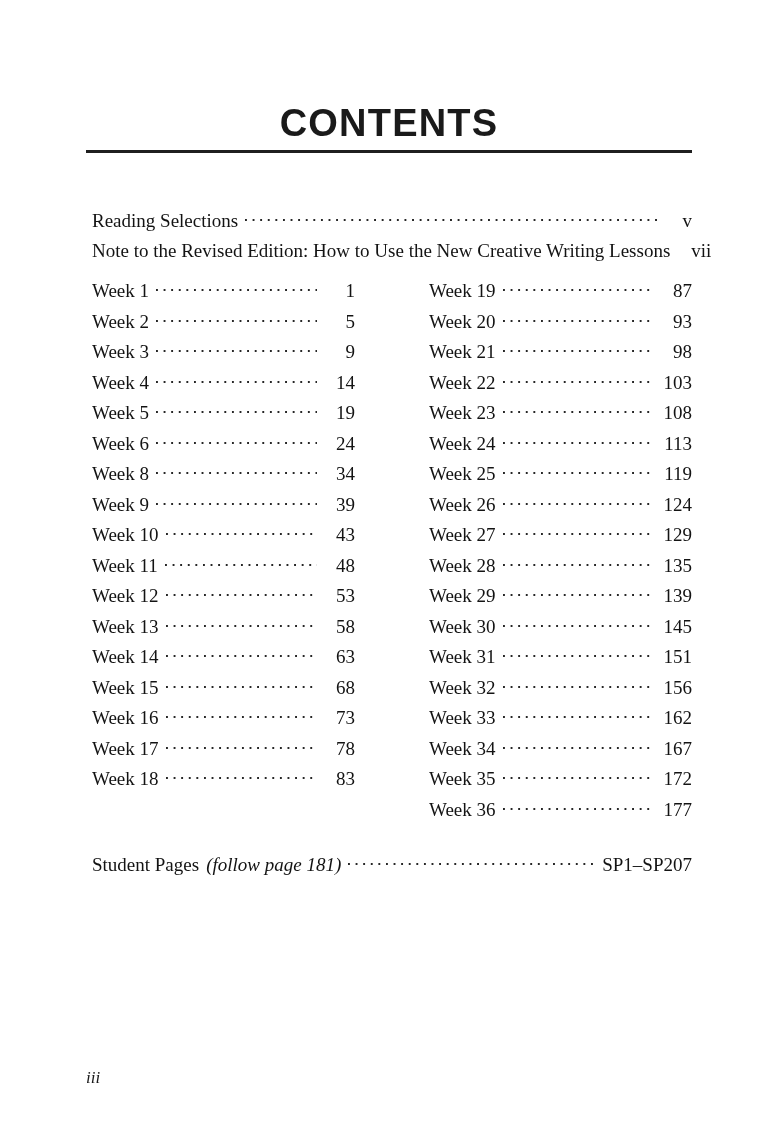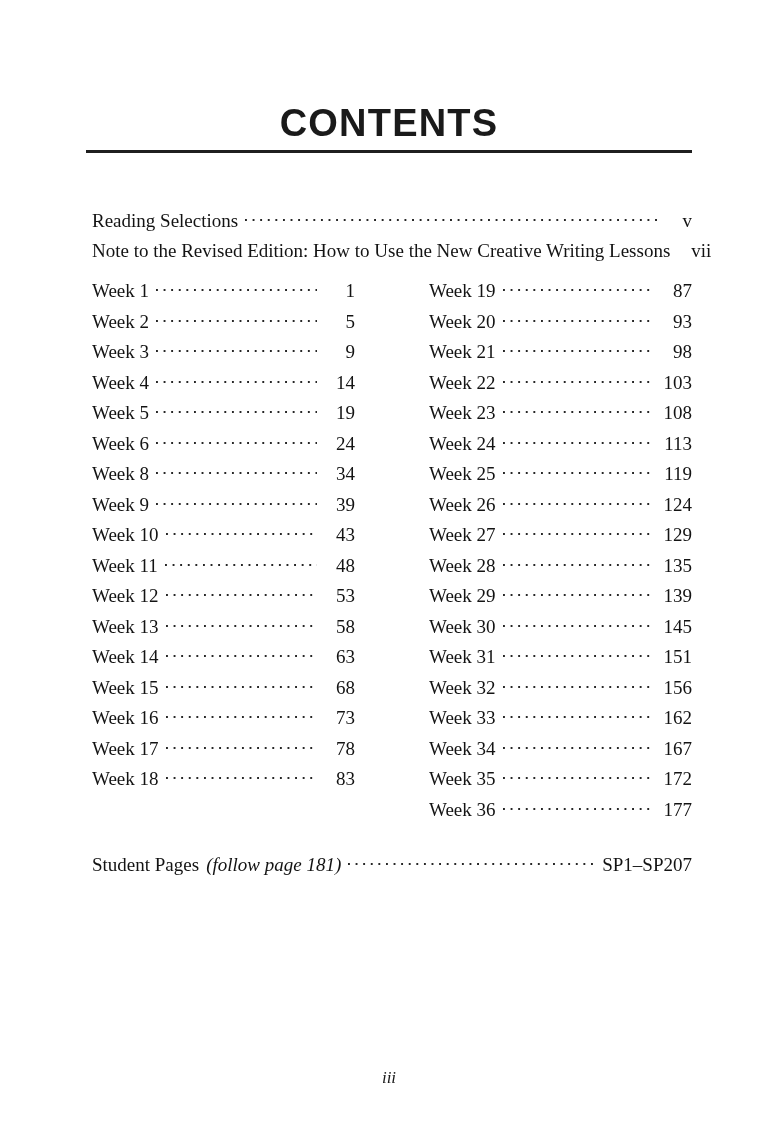--- a/index.html
+++ b/index.html
@@ -129,21 +129,21 @@
     display: inline-block;
     width: 7px;
   }
 
   
   .folio {
     position: absolute;
     left: 86px;
     top: 1068px;
     width: 606px;
-    text-align: center;
+    text-align: left;
     font-style: italic;
     font-size: 17px;
     color: #1a1a1a;
   }
 </style>
 </head>
 <body>
 
 <div class="page">
 

